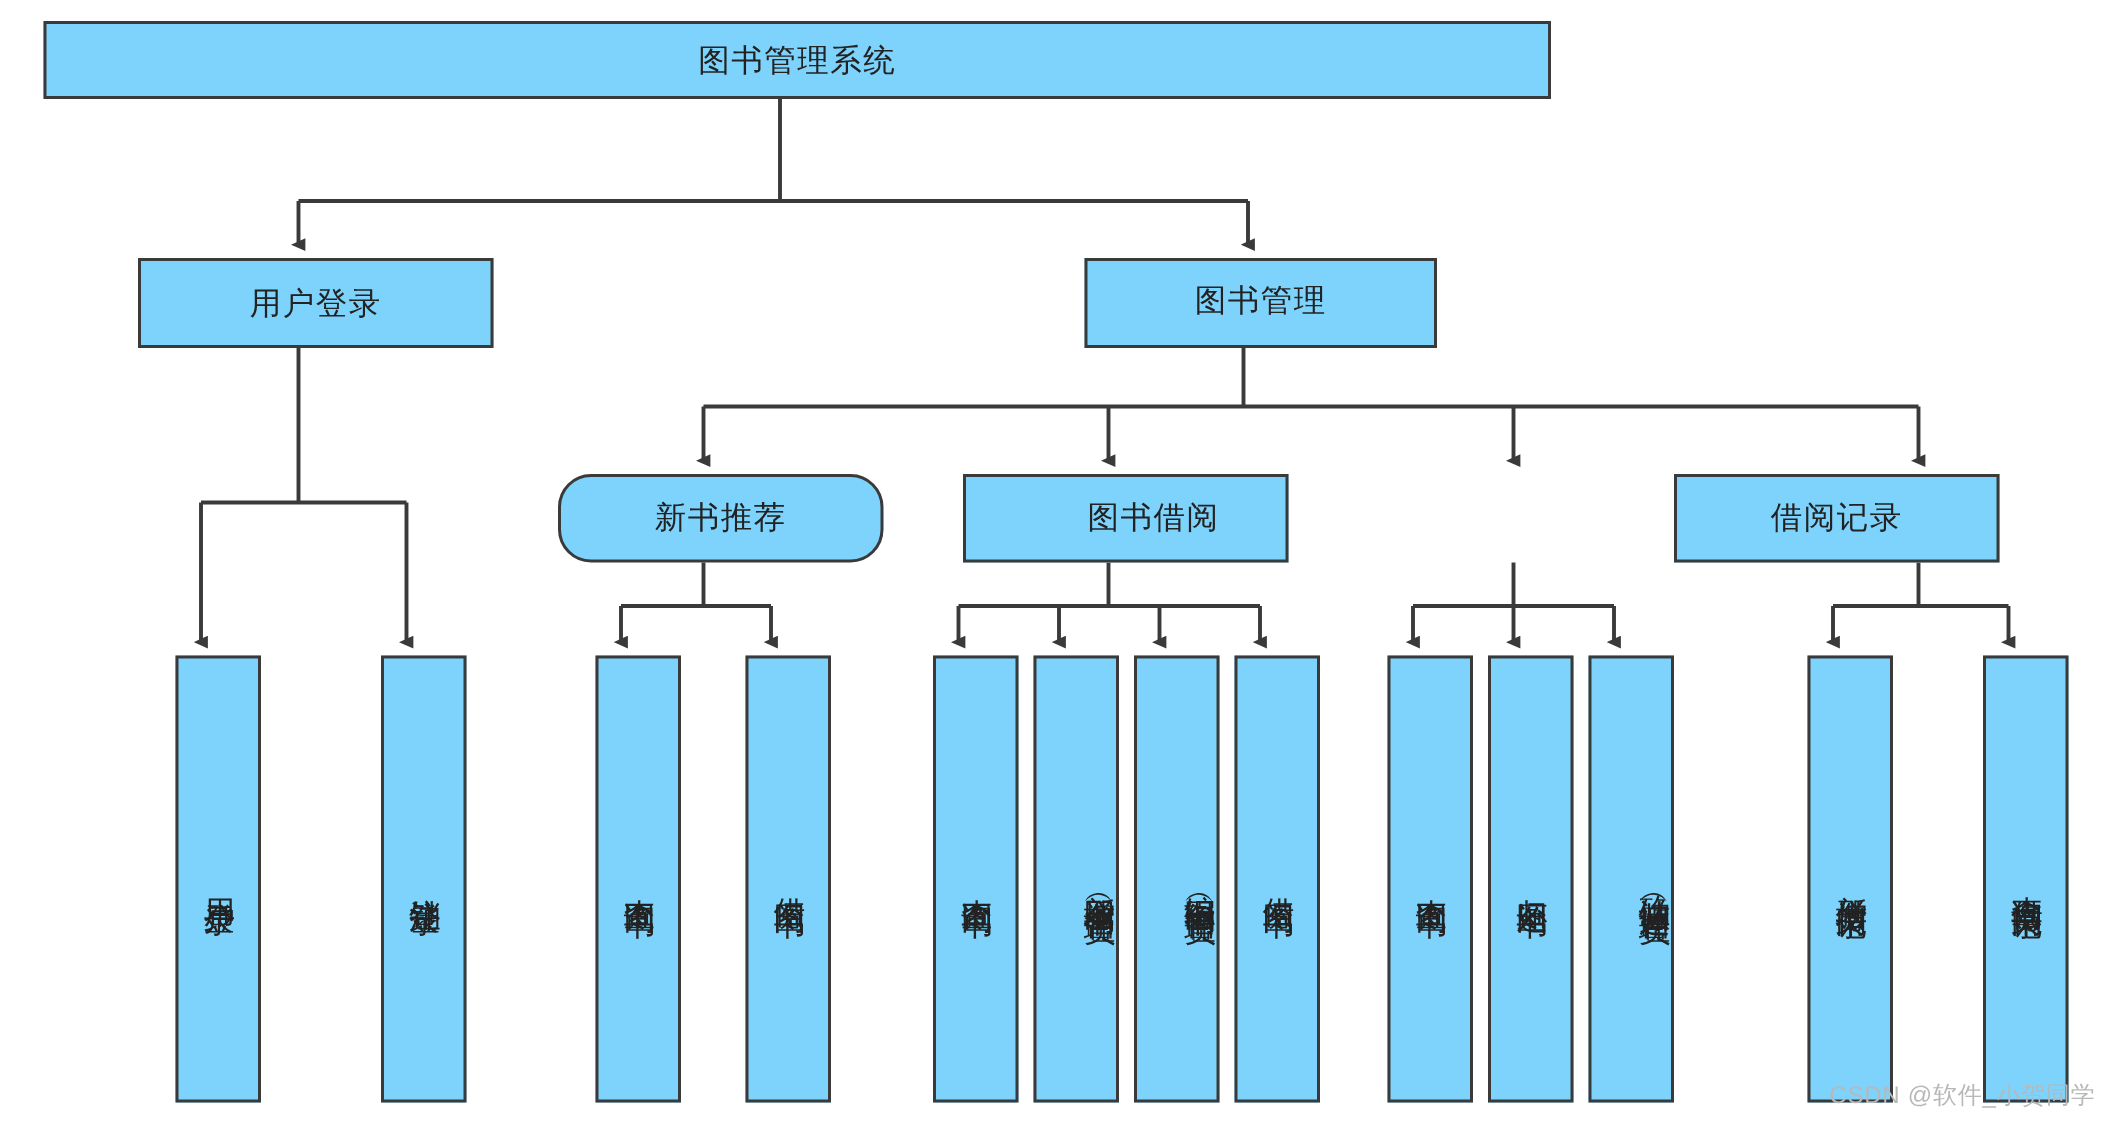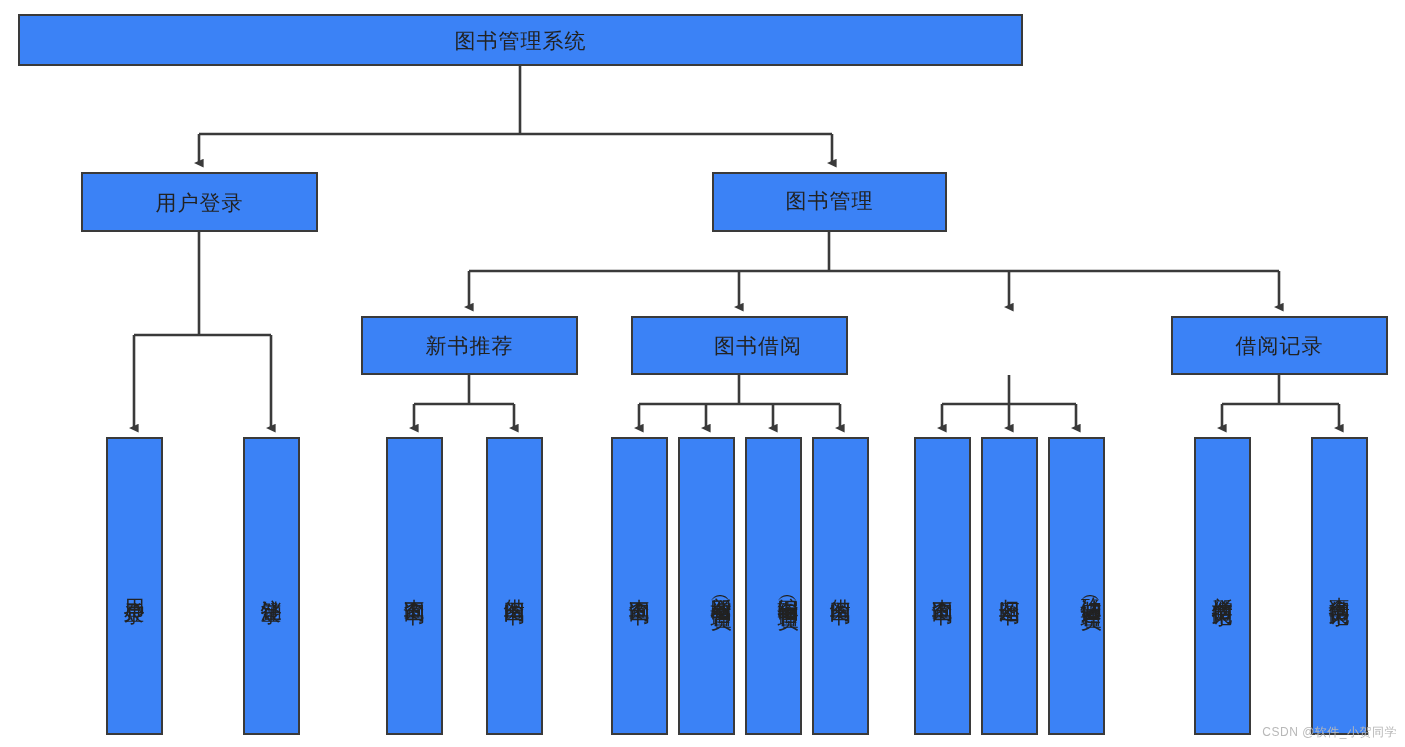--- a/index.html
+++ b/index.html
@@ -22,27 +22,28 @@
   #edges {
     position: absolute;
     left: 0;
     top: 0;
     width: 1405px;
     height: 747px;
   }
   .node {
     position: absolute;
     box-sizing: border-box;
-    background: #3b82f6;
+    background: #7dd3fc;
     border: 2px solid #3a3a3a;
     display: flex;
     align-items: center;
     justify-content: center;
     color: #222222;
     z-index: 2;
+    margin-left: 11px;
   }
   .node-h {
     font-size: 21px;
     letter-spacing: 1px;
     line-height: 1;
     white-space: nowrap;
   }
   .node-v {
     font-size: 21px;
     letter-spacing: 2px;
@@ -54,21 +55,21 @@
     padding-top: 6px;
   }
   .node-v.mid {
     align-items: center;
     padding-top: 0;
   }
   .watermark {
     position: absolute;
     right: 8px;
     bottom: 6px;
-    font-size: 12px;
+    font-size: 16px;
     color: #b8b8b8;
     letter-spacing: 0.5px;
     white-space: nowrap;
     z-index: 5;
   }
 </style>
 </head>
 <body>
 
 <div id="canvas">
@@ -127,27 +128,27 @@
     <span>图书管理系统</span>
   </div>
 
   <div class="node node-h" style="left:81px; top:172px; width:237px; height:60px;">
     <span>用户登录</span>
   </div>
   <div class="node node-h" style="left:712px; top:172px; width:235px; height:60px;font-family:Liberation Mono, monospace;">
     <span>图书管理</span>
   </div>
 
-  <div class="node node-h" style="left:361px; top:316px; width:217px; height:59px;">
+  <div class="node node-h" style="left:361px; top:316px; width:217px; height:59px;border-radius:22px;">
     <span>新书推荐</span>
   </div>
   <div class="node node-h" style="left:631px; top:316px; width:217px; height:59px;padding-left:37px;">
     <span>图书借阅</span>
   </div>
-  <div class="node node-h" style="left:1171px; top:316px; width:217px; height:59px;">
+  <div class="node node-h" style="left:1105px; top:316px; width:217px; height:59px;">
     <span>借阅记录</span>
   </div>
 
   <div class="node node-v mid" style="left:106px; top:437px; width:57px; height:298px;">
     <span>用户登录</span>
   </div>
   <div class="node node-v mid" style="left:243px; top:437px; width:57px; height:298px;">
     <span>注销登录</span>
   </div>
 

